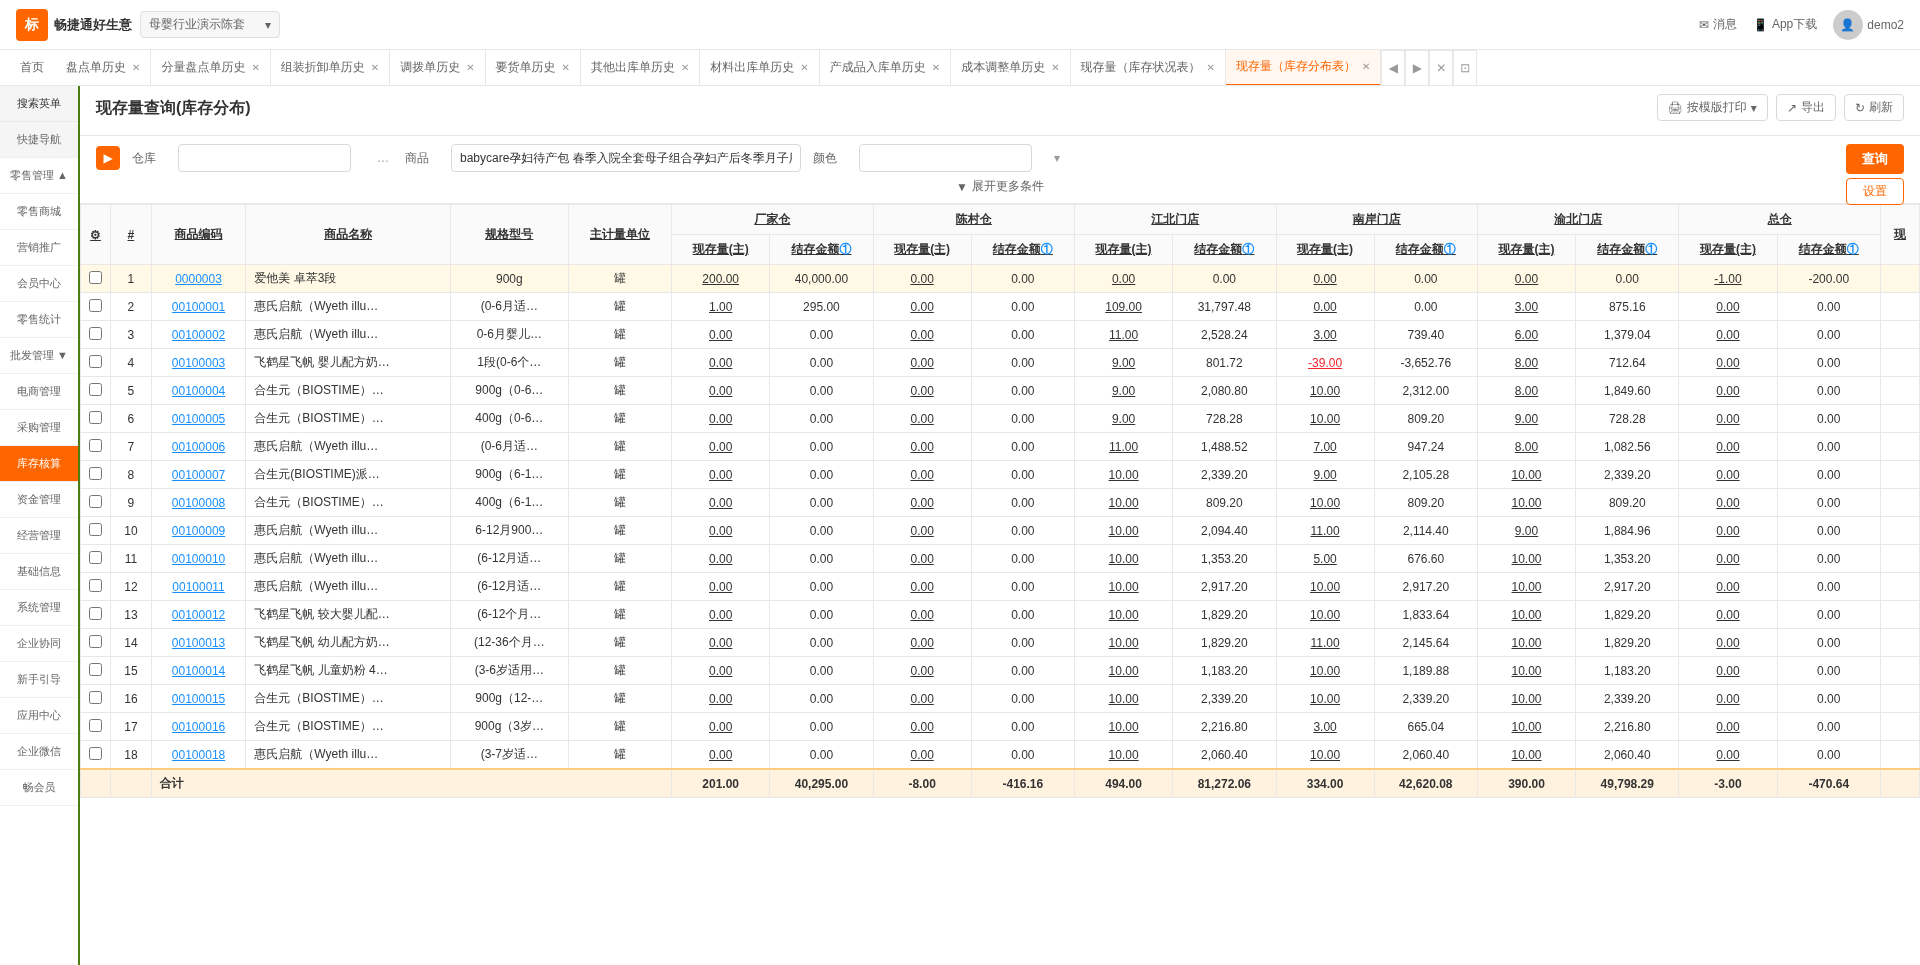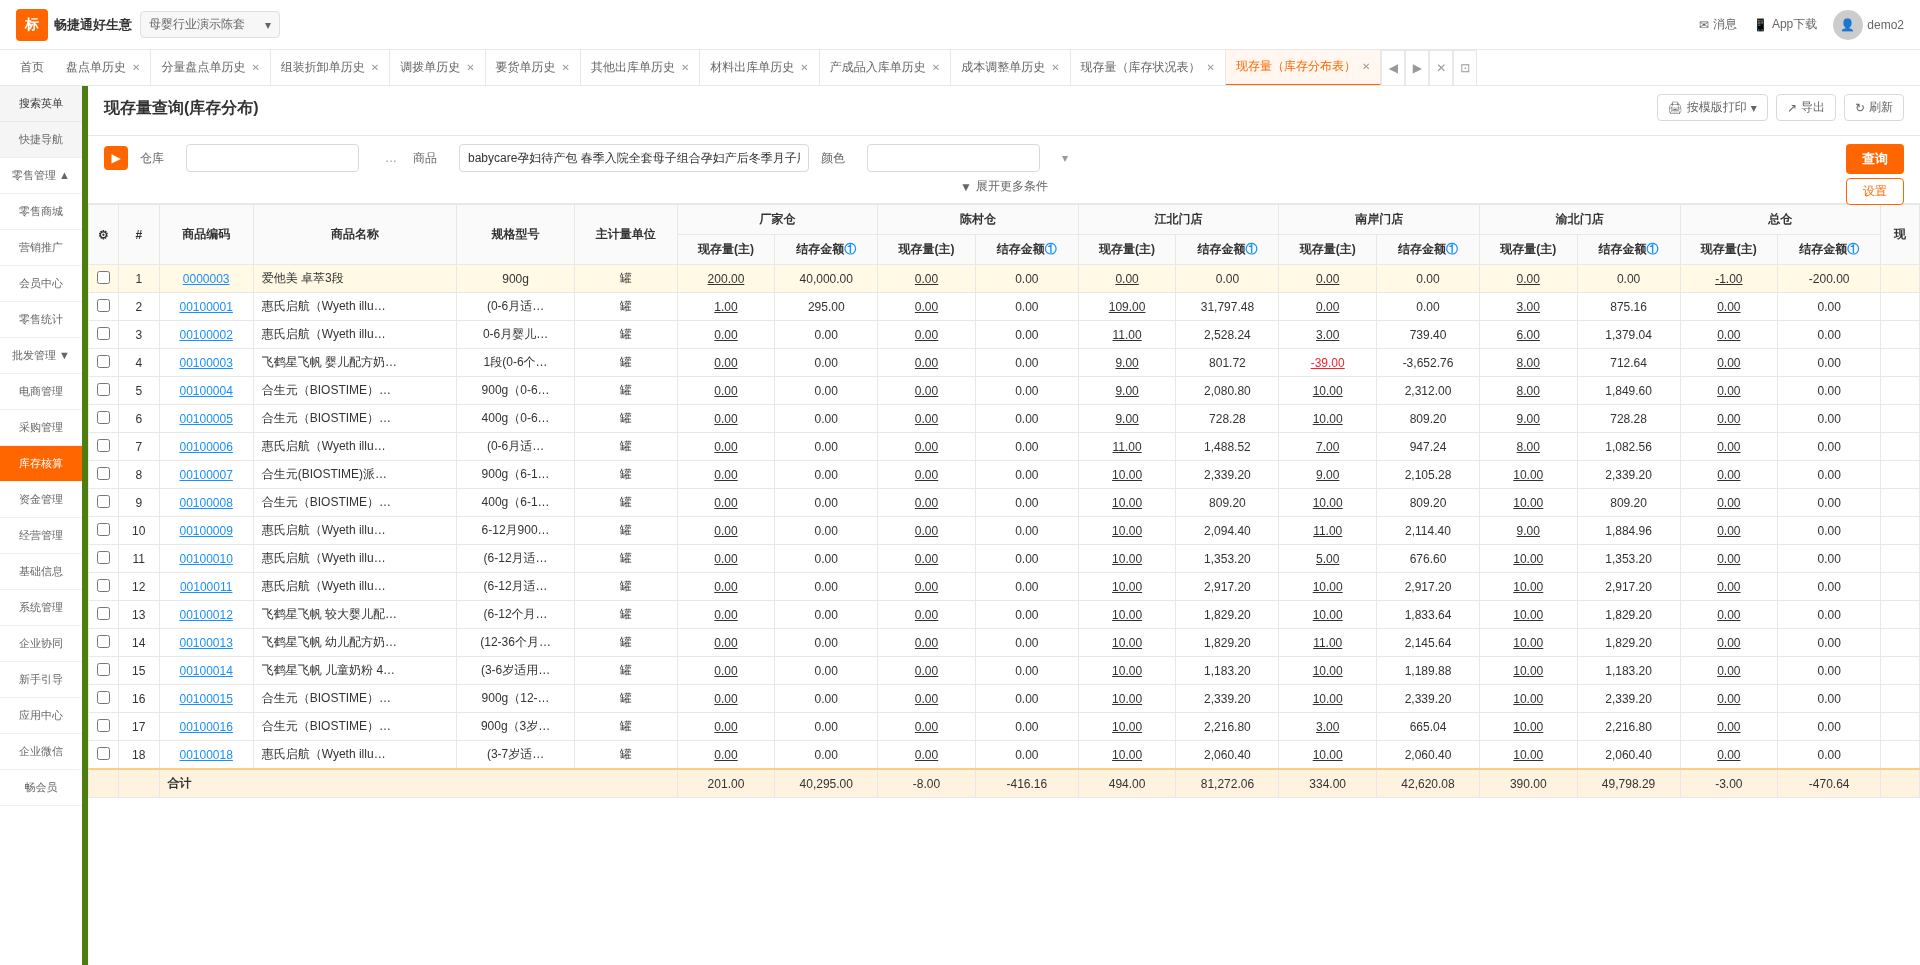--- a/index.html
+++ b/index.html
@@ -21,21 +21,21 @@
     .tab { display: flex; align-items: center; gap: 4px; padding: 0 10px; height: 36px; cursor: pointer; font-size: 12px; color: #666; border-right: 1px solid #e8e8e8; white-space: nowrap; }
     .tab.active { background: #fff7f0; color: #ff6600; border-bottom: 2px solid #ff6600; text-align: center; }
     .tab-close { font-size: 10px; color: #999; margin-left: 2px; }
     .tab-home { color: #666; font-size: 12px; padding: 0 12px; height: 36px; display: flex; align-items: center; cursor: pointer; }
     .tab-nav-btn { width: 24px; height: 36px; display: flex; align-items: center; justify-content: center; cursor: pointer; color: #999; border: 1px solid #e8e8e8; }
 
     
     .main-layout { display: flex; height: calc(965px - 86px); }
     
     
-    .sidebar { width: 88px; background: #fff; border-right: 6px solid #4d7c0f; display: flex; flex-direction: column; overflow-y: auto; }
+    .sidebar { width: 80px; background: #fff; border-right: 2px solid #4d7c0f; display: flex; flex-direction: column; overflow-y: auto; }
     .sidebar-item { padding: 10px 4px; text-align: center; cursor: pointer; font-size: 11px; color: #666; border-bottom: 1px solid #f0f0f0; }
     .sidebar-item.active { background: #ff6600; color: white; }
     .sidebar-search { background: #f5f5f5; color: #333; border-bottom: 1px solid #e8e8e8; }
     .sidebar-nav { background: #f5f5f5; }
 
     
     .content { flex: 1; overflow: hidden; display: flex; flex-direction: column; background: #f5f5f5; }
 
     
     .page-header { background: #fff; padding: 12px 16px 8px; border-bottom: 1px solid #e8e8e8; }
@@ -52,24 +52,24 @@
     .filter-input-medium { min-width: 120px; }
     .filter-dots { color: #999; cursor: pointer; padding: 0 4px; }
     .expand-btn { display: flex; align-items: center; gap: 4px; color: #666; cursor: pointer; font-size: 12px; }
     .btn-query { background: #ff6600; color: white; border: none; border-radius: 4px; padding: 6px 16px; cursor: pointer; font-size: 13px; font-weight: bold; }
     .btn-setting { background: #fff; color: #ff6600; border: 1px solid #ff6600; border-radius: 4px; padding: 4px 12px; cursor: pointer; font-size: 12px; }
     .expand-row { display: flex; justify-content: center; margin-top: 6px; }
 
     
     .table-wrapper { flex: 1; overflow: auto; background: #fff; margin: 0; }
     .data-table { width: 100%; border-collapse: collapse; font-size: 12px; }
-    .data-table th { background: #fafafa; border: 1px solid #e8e8e8; padding: 6px 8px; text-align: center; font-weight: bold; color: #333; white-space: nowrap; position: sticky; top: 0; z-index: 2; }
+    .data-table th { background: #fafafa; border: 1px solid #e8e8e8; padding: 6px 8px; text-align: center; font-weight: bold; color: #333; white-space: nowrap; position: sticky; top: 0; z-index: 2; text-decoration: underline; }
     .data-table td { border: 1px solid #e8e8e8; padding: 5px 8px; text-align: center; color: #333; white-space: nowrap; }
     .data-table tr.highlighted td { background: #fff9e6; }
-    .data-table .sum-row td { background: #fff3e0; font-weight: normal; border-top: 2px solid #ffcc80; }
+    .data-table .sum-row td { background: #fff3e0; font-weight: bold; border-top: 2px solid #ffcc80; }
     .text-left { text-align: left !important; }
     .text-red { color: #f5222d; }
     .text-blue { color: #1890ff; }
     .underline { text-decoration: underline; cursor: pointer; }
     .row-num { color: #999; }
 
     
     .th-factory { background: #fff7f0; }
     .th-chengjiao { background: #f0f7ff; }
     .th-jiangbei { background: #f0fff0; }

